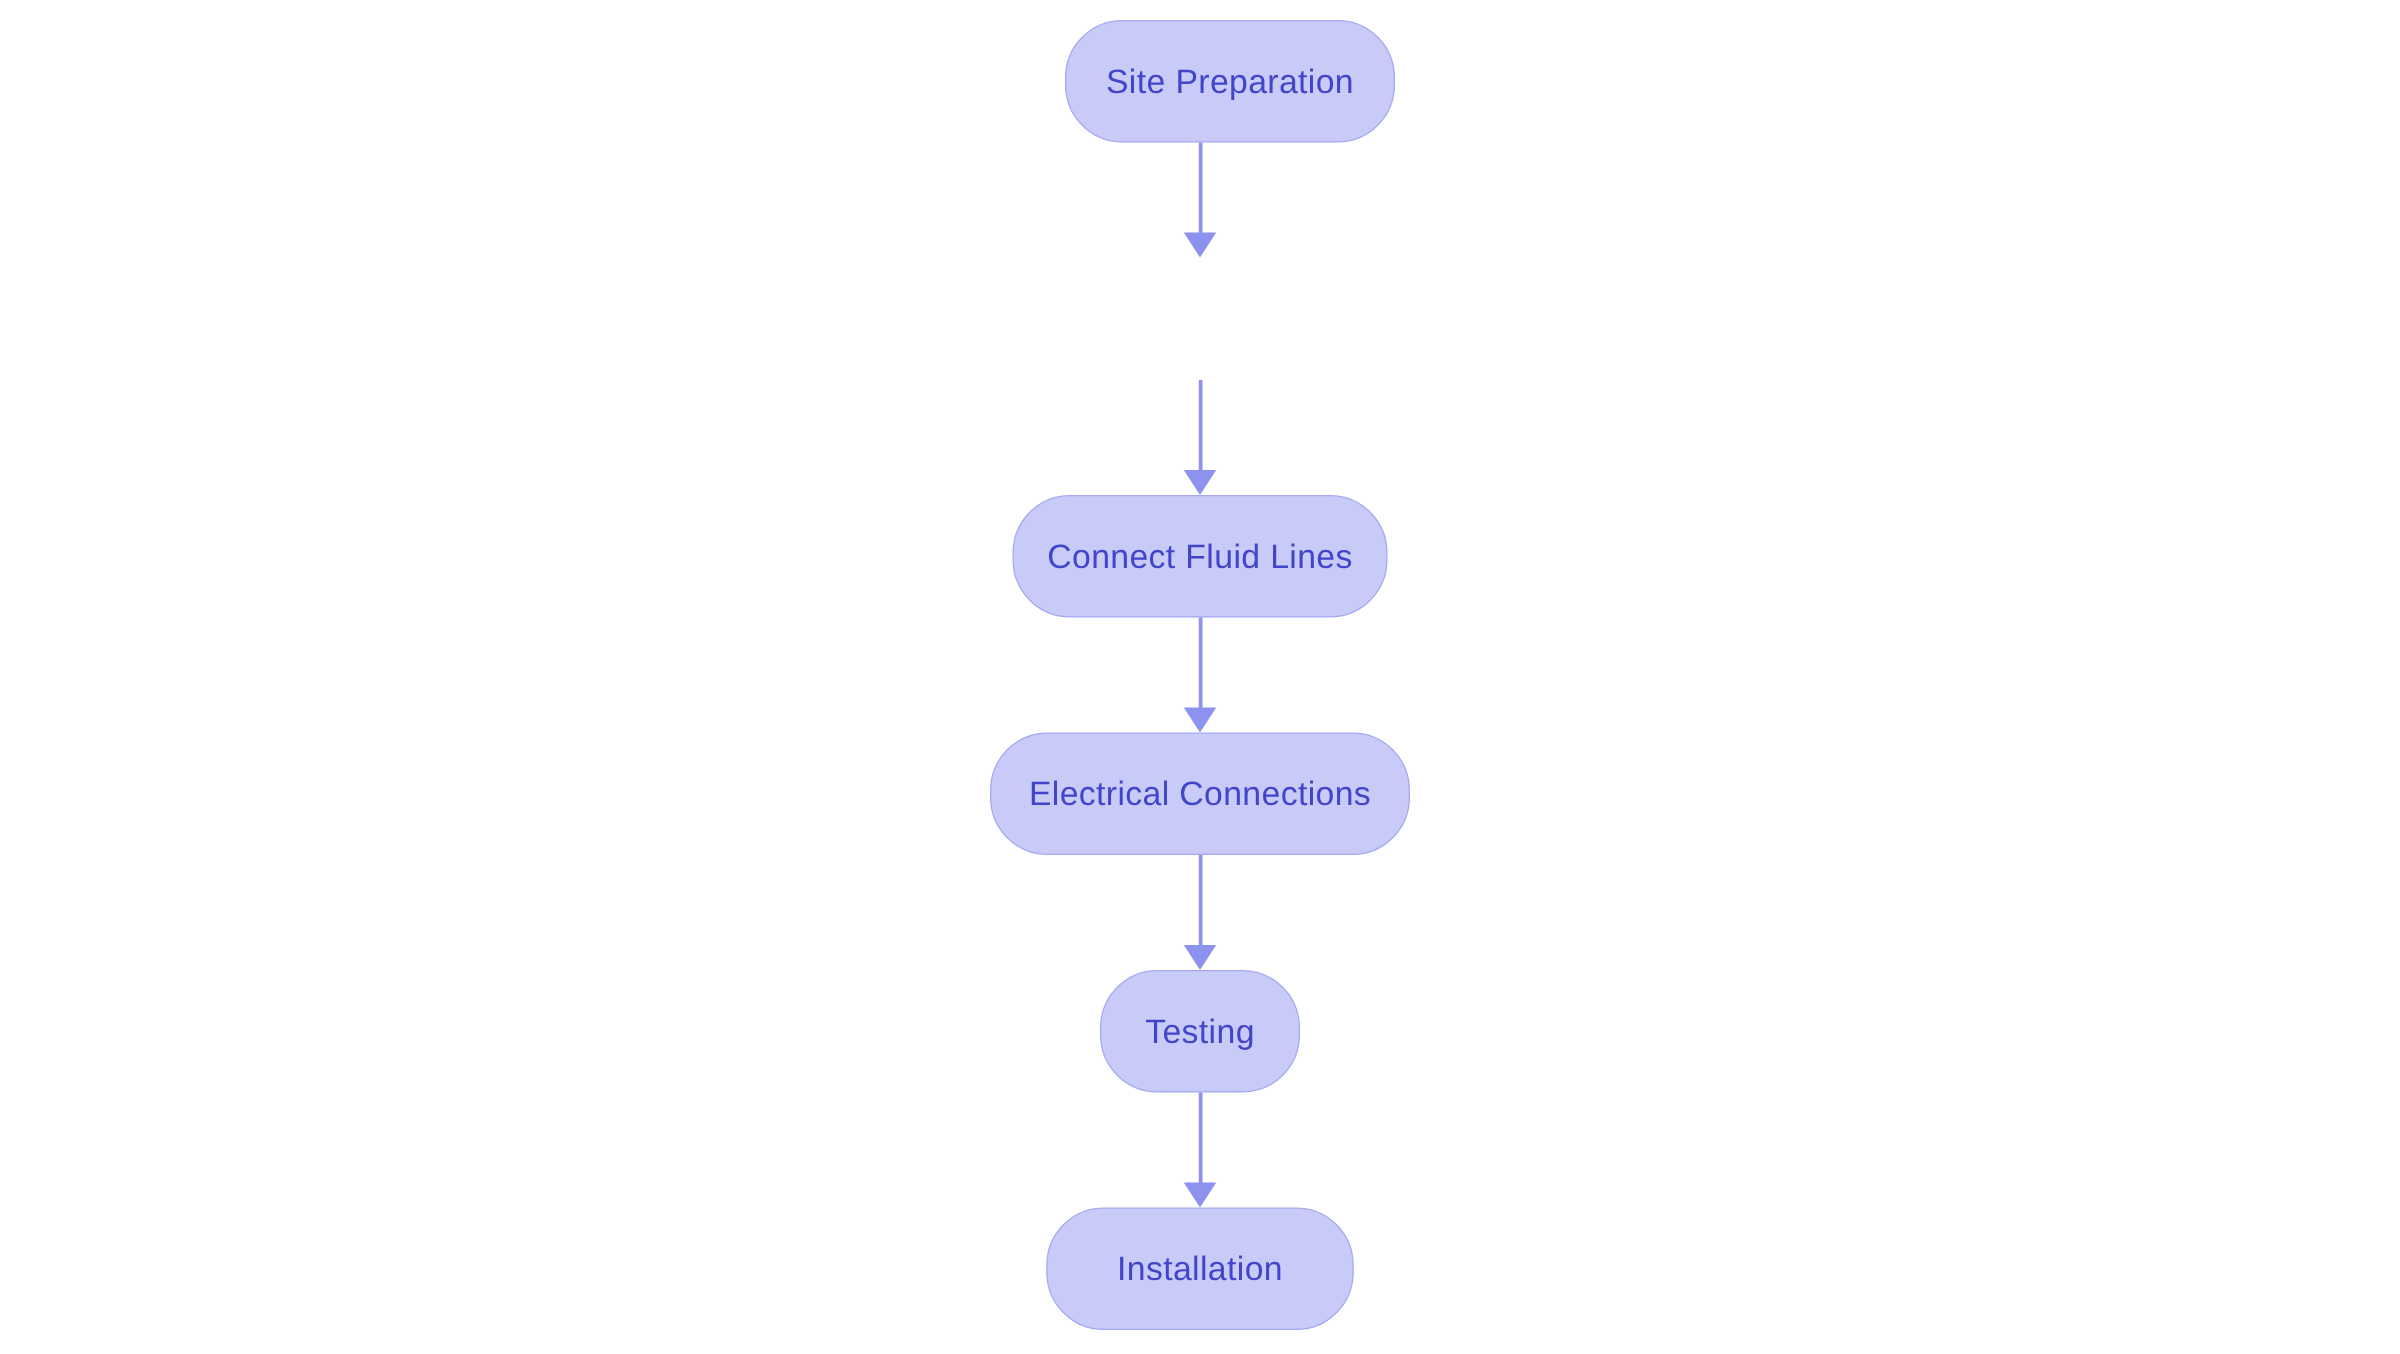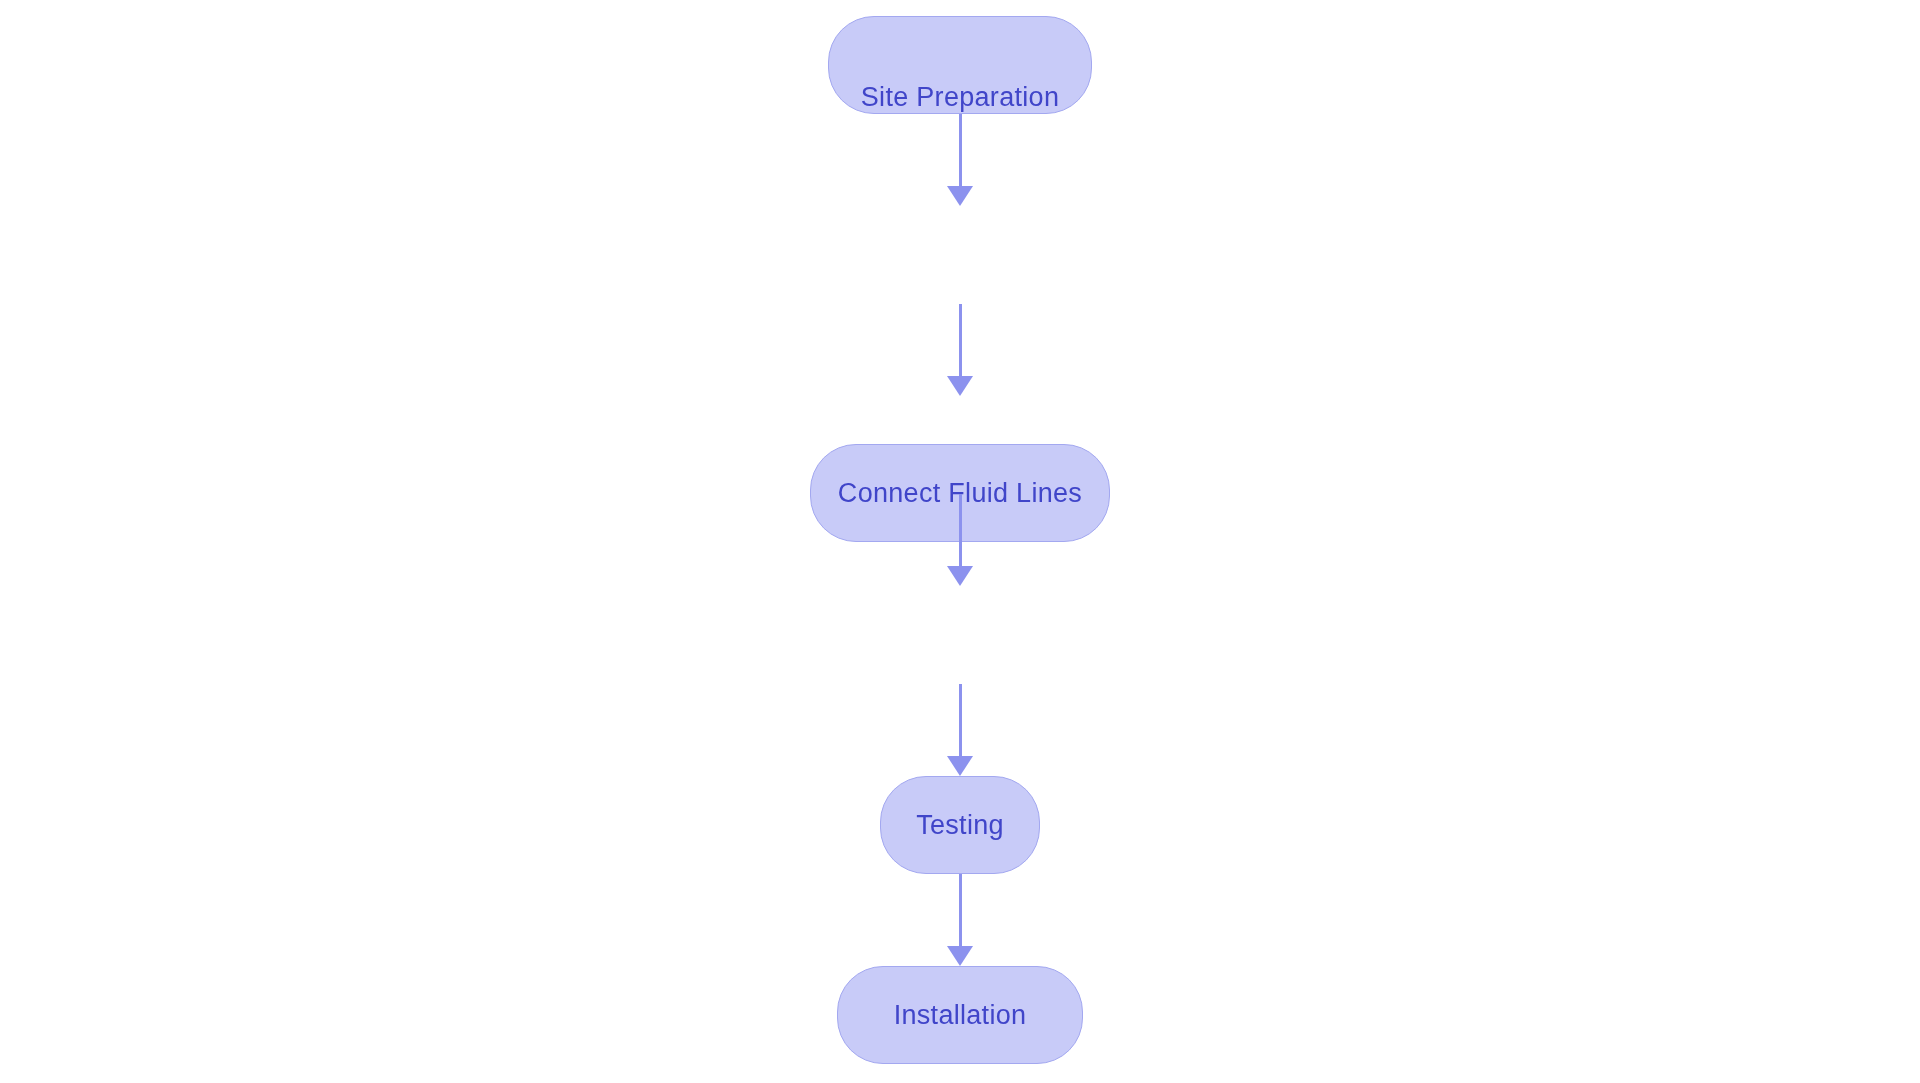--- a/index.html
+++ b/index.html
@@ -30,23 +30,23 @@
     display: flex;
     align-items: center;
     justify-content: center;
     color: var(--node-text);
     font-size: 27px;
     letter-spacing: 0.3px;
     white-space: nowrap;
     text-align: center;
   }
   
-  .n0 { left: 828px; top: 16px;  width: 264px; align-items: flex-end; }
+  .n0 { left: 852px; top: 16px;  width: 264px; }
   .n1 { left: 860px; top: 206px; width: 200px; }
-  .n2 { left: 810px; top: 396px; width: 300px; margin-top: 48px; }
+  .n2 { left: 810px; top: 396px; width: 300px; }
   .n3 { left: 792px; top: 586px; width: 336px; }
   .n4 { left: 880px; top: 776px; width: 160px; text-align: right; }
   .n5 { left: 837px; top: 966px; width: 246px; }
 
   .arrow {
     position: absolute;
     left: 947px;
     width: 26px;
     height: 92px;
   }
@@ -96,20 +96,23 @@
 
   <div class="node n2">
     <span>Connect Fluid Lines</span>
   </div>
 
   <div class="arrow a2">
     <div class="shaft"></div>
     <div class="head"></div>
   </div>
 
+  <div class="node n3">
+    <span>Electrical Connections</span>
+  </div>
 
   <div class="arrow a3">
     <div class="shaft"></div>
     <div class="head"></div>
   </div>
 
   <div class="node n4">
     <span>Testing</span>
   </div>
 

